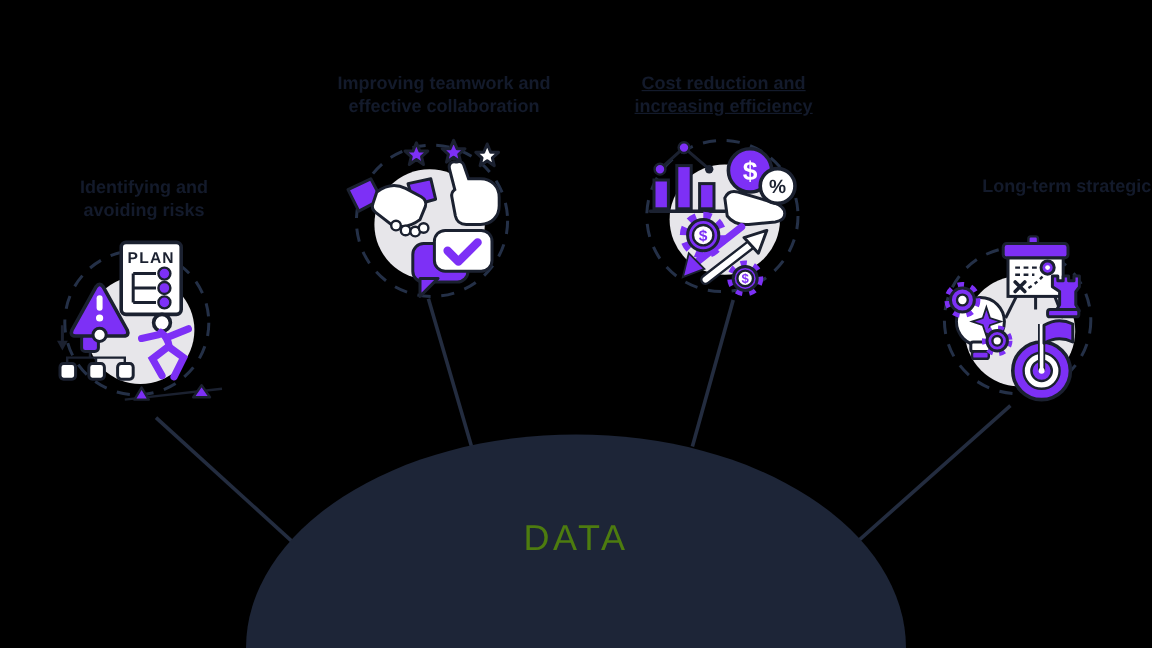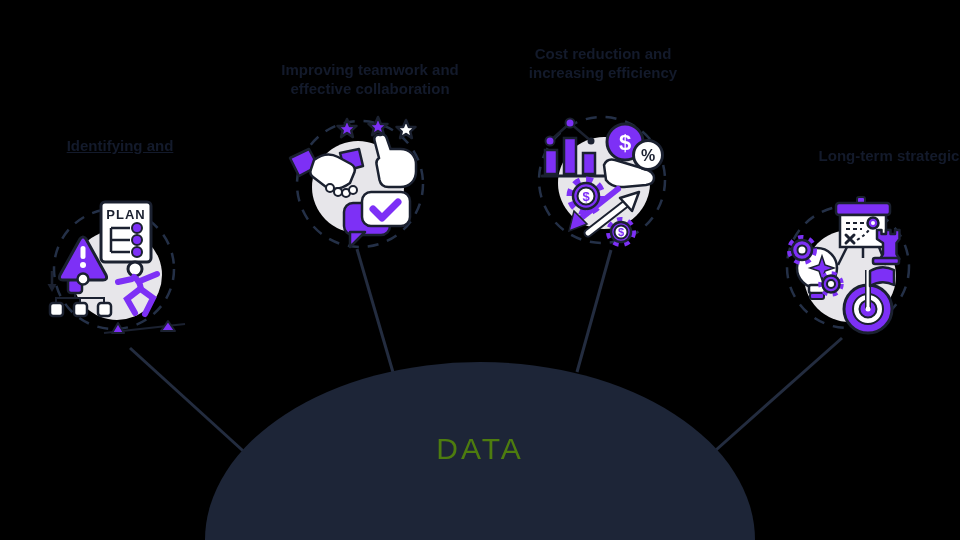--- a/index.html
+++ b/index.html
@@ -25,28 +25,29 @@
   }
   .icon{position:absolute;z-index:3;}
   .ic1{left:44px;top:183px;}
   .ic2{left:288px;top:108px;}
   .ic3{left:528px;top:103px;}
   .ic4{left:777px;top:188px;}
 </style>
 </head>
 <body>
 
-<div class="caption" style="left:20px;top:136px;width:200px;text-decoration:underline;">
+<div class="caption" style="left:20px;top:147px;width:200px;">
   <span>Identifying and</span>
+  <span>avoiding risks</span>
 </div>
 <div class="caption" style="left:270px;top:60px;width:200px;">
   <span>Improving teamwork and</span>
   <span>effective collaboration</span>
 </div>
-<div class="caption" style="left:503px;top:44px;width:200px;">
+<div class="caption" style="left:503px;top:60px;width:200px;text-decoration:underline;">
   <span>Cost reduction and</span>
   <span>increasing efficiency</span>
 </div>
 <div class="caption" style="left:742px;top:146px;width:200px;margin-left:47px;">
   <span>Long-term strategic</span>
 </div>
 
 <svg id="connectors" width="960" height="540">
   <line x1="130" y1="348" x2="252" y2="459" stroke="#232c3f" stroke-width="3"></line>
   <line x1="357" y1="249" x2="397" y2="386" stroke="#232c3f" stroke-width="3"></line>

